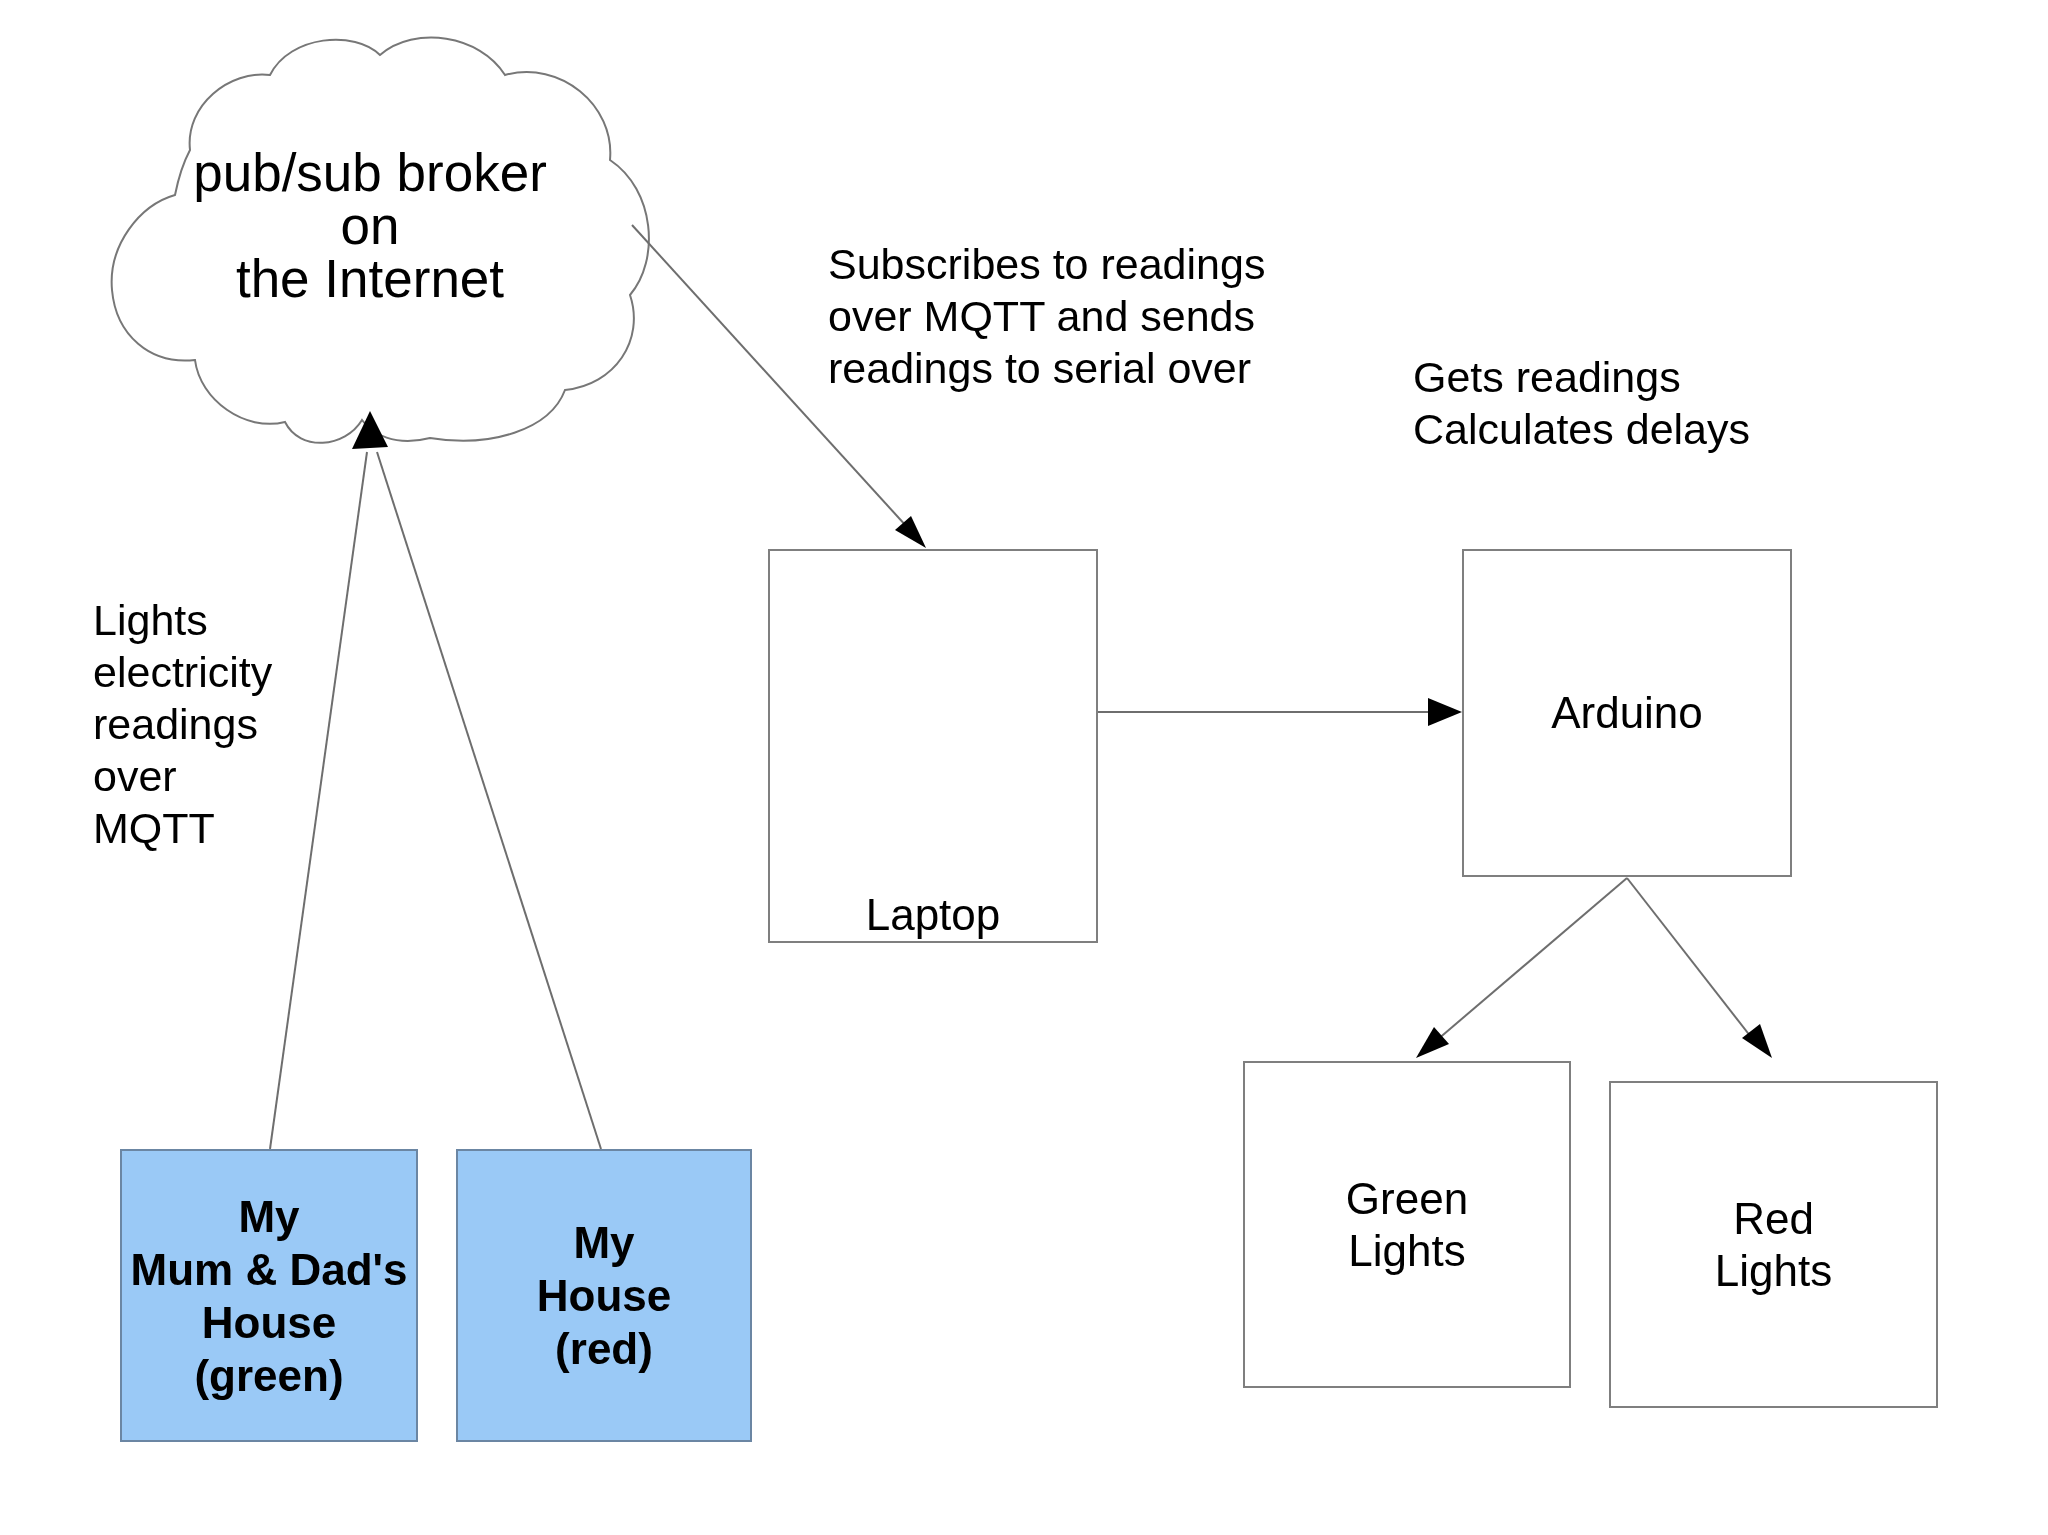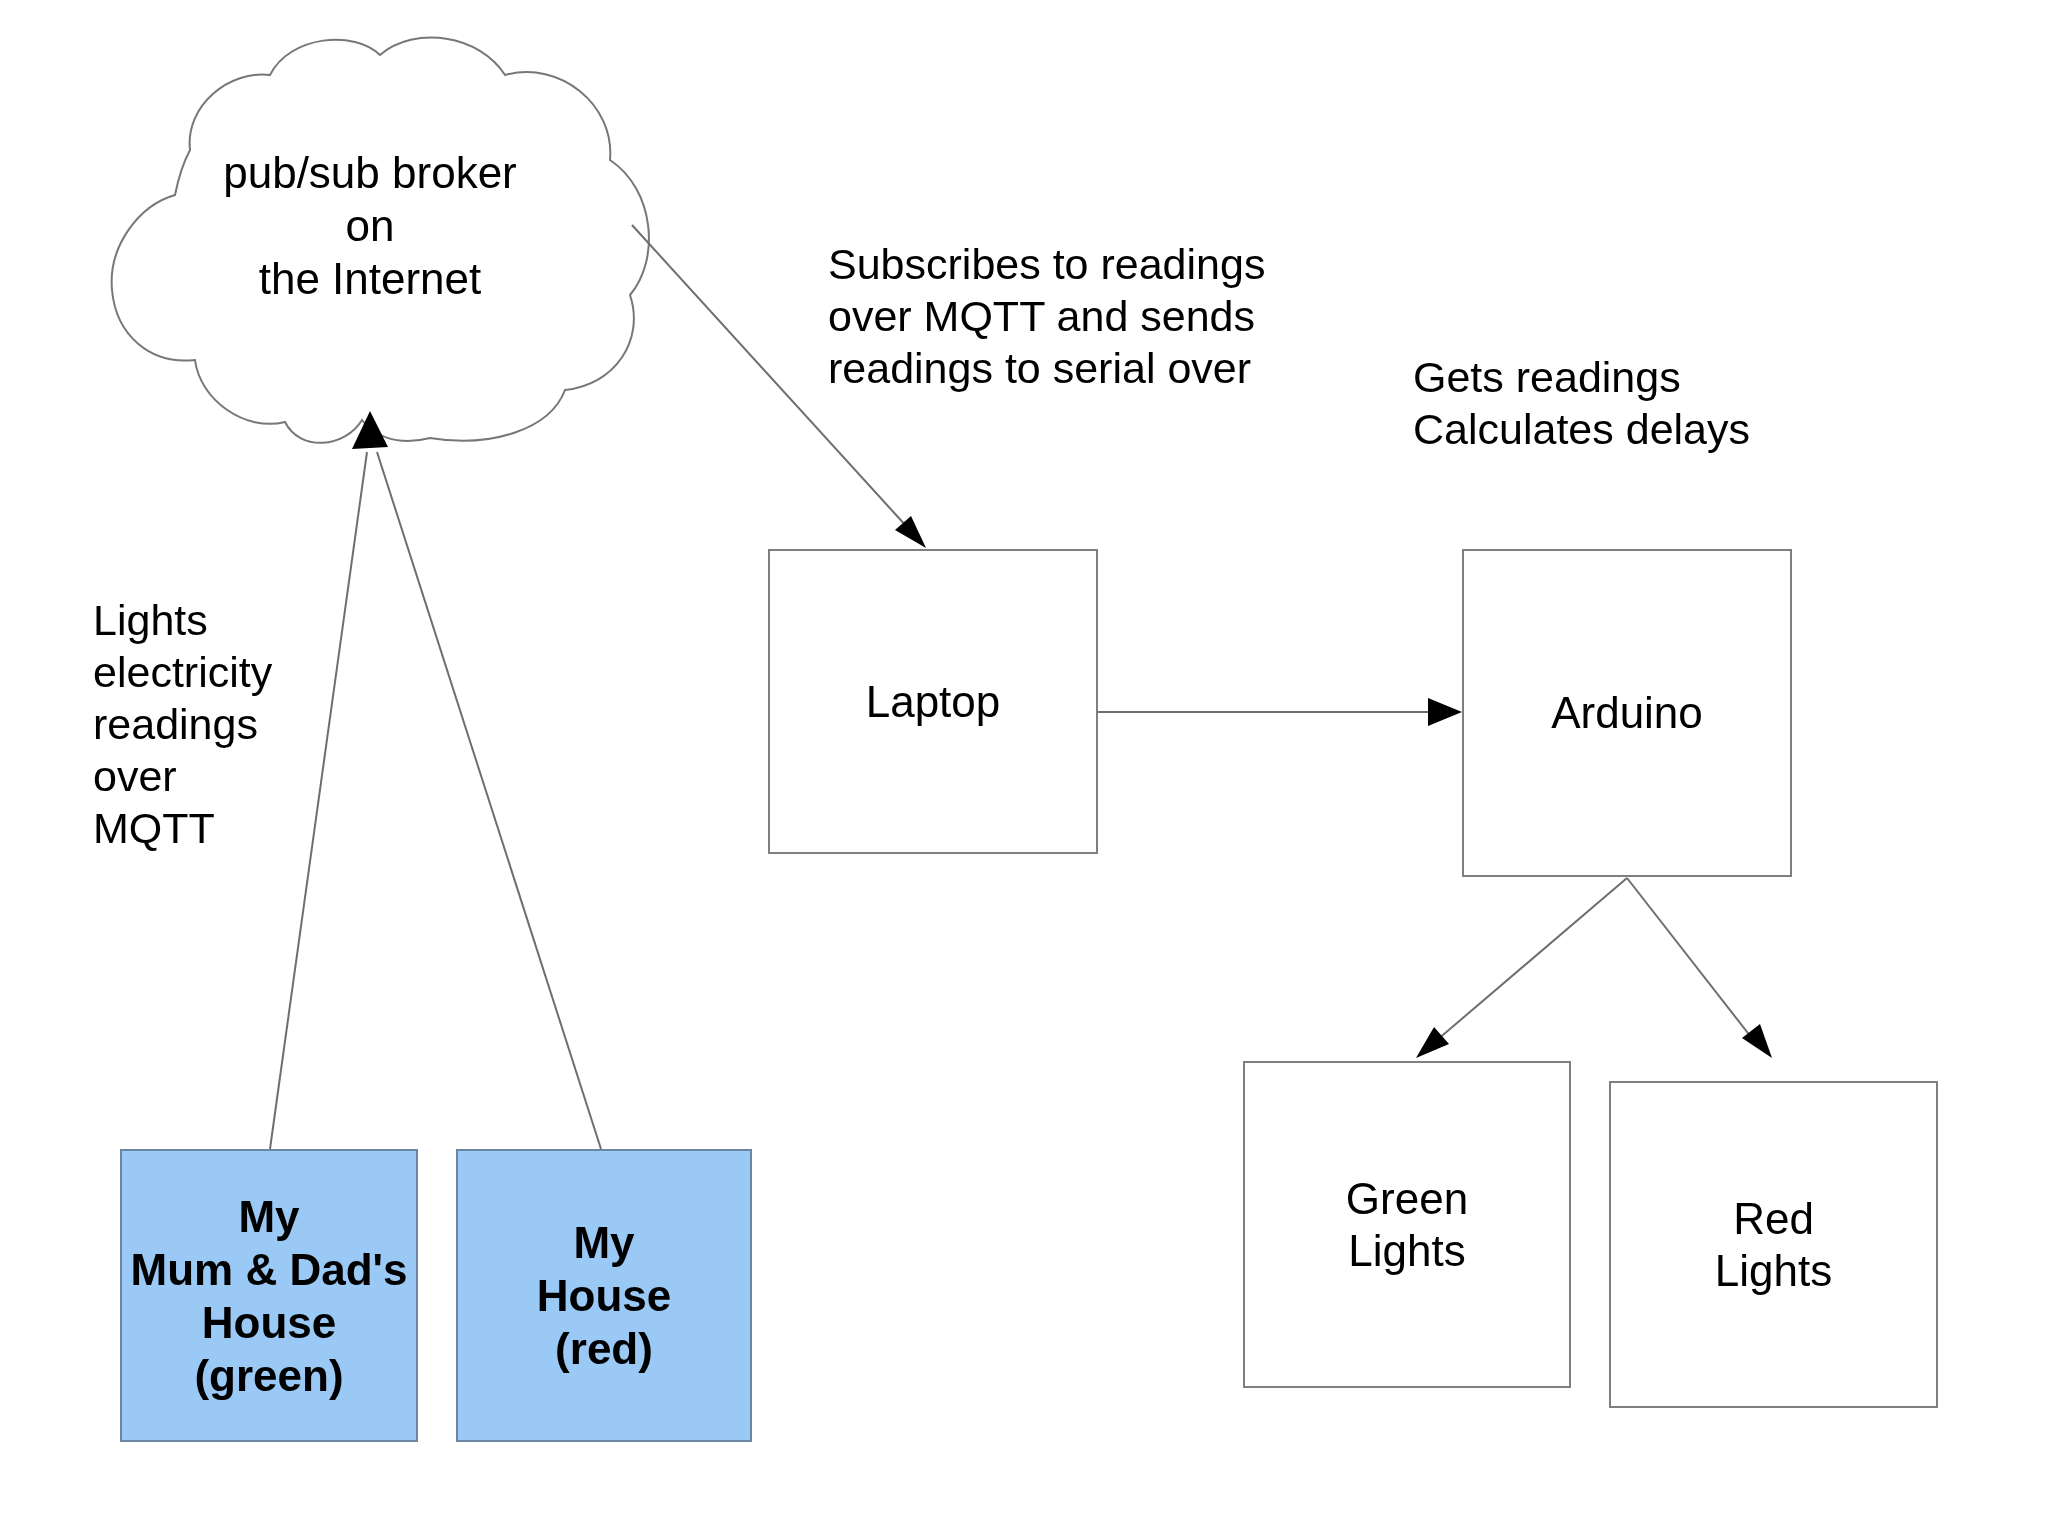--- a/index.html
+++ b/index.html
@@ -30,21 +30,21 @@
   }
   .note{
     position:absolute;
     font-size:43px;line-height:52px;
     white-space:nowrap;
   }
   .cloud-label{
     position:absolute;
     left:130px;top:146px;width:480px;
     text-align:center;
-    font-size:44px;line-height:53px;
+    font-size:53px;line-height:53px;
   }
   .line{display:block;}
 </style>
 </head>
 <body>
 
 <div id="canvas">
 
   <svg id="wires" viewBox="0 0 2048 1535" xmlns="http://www.w3.org/2000/svg">
 
@@ -100,21 +100,21 @@
     <span class="line">Subscribes to readings</span>
     <span class="line">over MQTT and sends</span>
     <span class="line">readings to serial over</span>
   </div>
 
   <div class="note" style="left:1413px;top:351px;">
     <span class="line">Gets readings</span>
     <span class="line">Calculates delays</span>
   </div>
 
-  <div class="node" style="left:768px;top:549px;width:330px;height:305px;">
+  <div class="node" style="left:768px;top:549px;width:330px;height:394px;justify-content:flex-end;">
     <span class="line">Laptop</span>
   </div>
 
   <div class="node" style="left:1462px;top:549px;width:330px;height:328px;">
     <span class="line">Arduino</span>
   </div>
 
   <div class="node" style="left:1243px;top:1061px;width:328px;height:327px;">
     <span class="line">Green</span>
     <span class="line">Lights</span>

